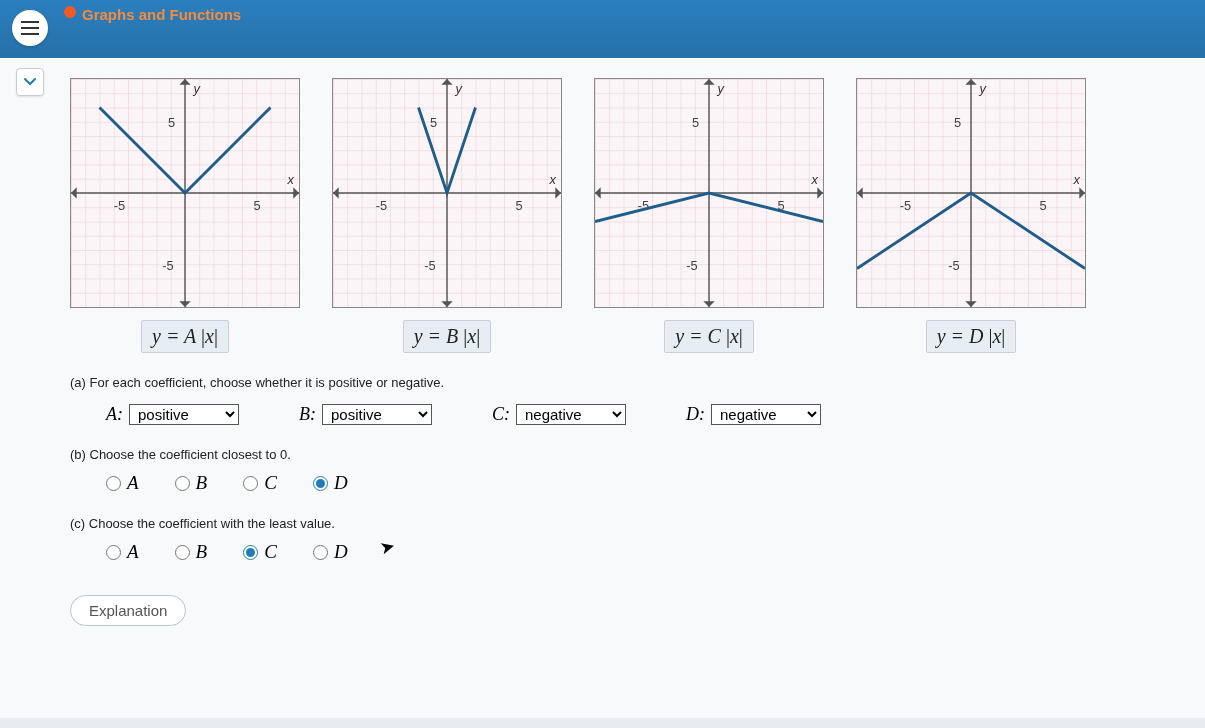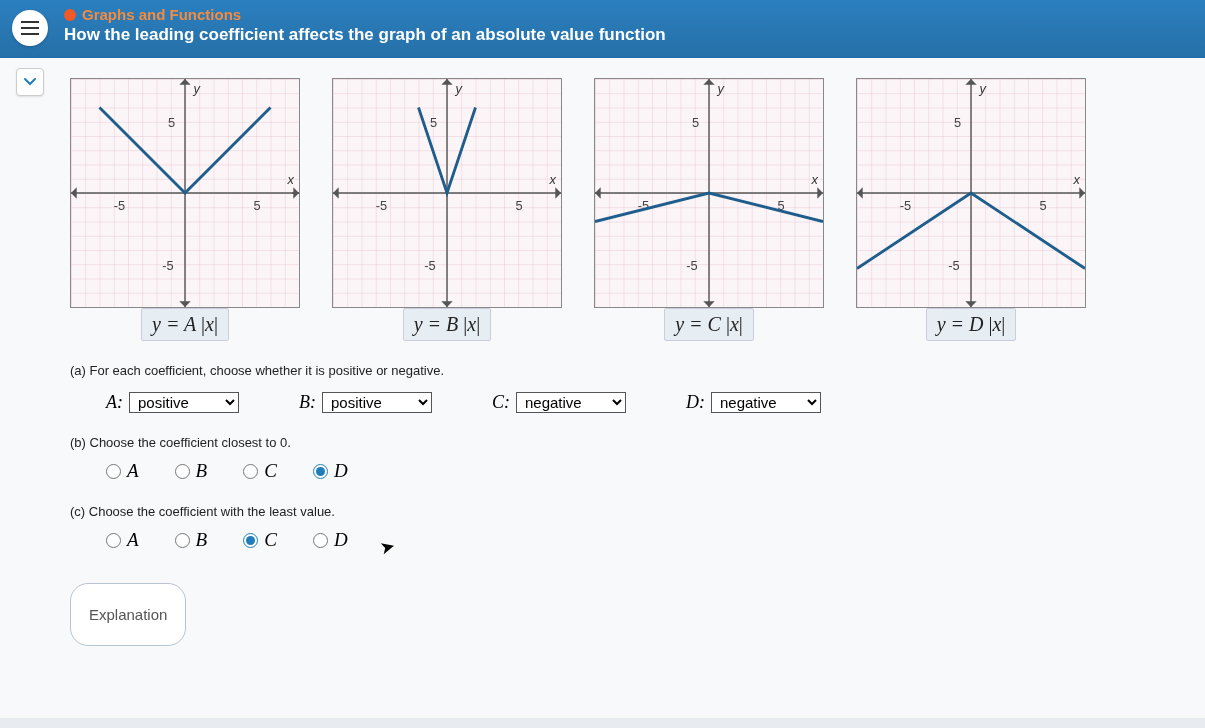--- a/index.html
+++ b/index.html
@@ -15,21 +15,21 @@
     background: linear-gradient(180deg, #2b7fbf, #2570a8);
     color: #fff;
     padding: 6px 0 10px 64px;
     min-height: 58px;
   }
   .category {
     color: #f58b3c;
     font-size: 15px;
     font-weight: 600;
     display: flex;
-    align-items: center;
+    align-items: flex-start;
     gap: 6px;
     margin-bottom: 2px;
   }
   .cat-dot {
     width: 12px; height: 12px; border-radius: 50%; background: #f05a28;
     display: inline-block;
   }
   .lesson-title { font-size: 17px; font-weight: 600; color: #fff; }
   .hamburger {
     position: absolute;
@@ -67,20 +67,21 @@
   }
   .graph-col { width: 230px; text-align: center; }
   .graph-box {
     width: 230px; height: 230px;
     border: 1px solid #888;
     background: #fbf5f7;
     position: relative;
   }
   .graph-box svg { width: 100%; height: 100%; display: block; }
   .eq {
+    margin-top: 12px;
     font-family: "Times New Roman", serif;
     font-size: 20px;
     font-style: italic;
     color: #222;
     background: #e6edf3;
     padding: 4px 10px;
     display: inline-block;
     border: 1px solid #ccd;
     border-radius: 2px;
   }
@@ -118,21 +119,21 @@
     font-style: italic;
     font-size: 19px;
     cursor: pointer;
   }
   .radio-item input { accent-color: #1f7dbb; width: 15px; height: 15px;}
   .explanation-btn {
     margin-top: 28px;
     display: inline-block;
     border: 1px solid #b7c3ce;
     border-radius: 18px;
-    padding: 22px 18px;
+    padding: 6px 18px;
     background: #fff;
     font-size: 15px;
     color: #555;
     cursor: pointer;
   }
   .cursor-arrow {
     position: absolute;
     top: 536px; left: 380px;
     font-size: 18px;
     color: #000;
@@ -148,21 +149,20 @@
       <span></span>
       <span></span>
     </span>
 </div>
 
 <div class="header">
   <div class="category">
     <span class="cat-dot"></span>
     <span>Graphs and Functions</span>
   </div>
-  <div class="lesson-title">How the leading coefficient affects the graph of an absolute value function</div>
 </div>
 
 <div class="expand-btn">
   <svg width="14" height="14" viewBox="0 0 14 14">
       <path d="M2 4 L7 9 L12 4" stroke="#1f7dbb" stroke-width="2" fill="none" stroke-linecap="round"></path>
     </svg>
 </div>
 
 <div class="content">
 

